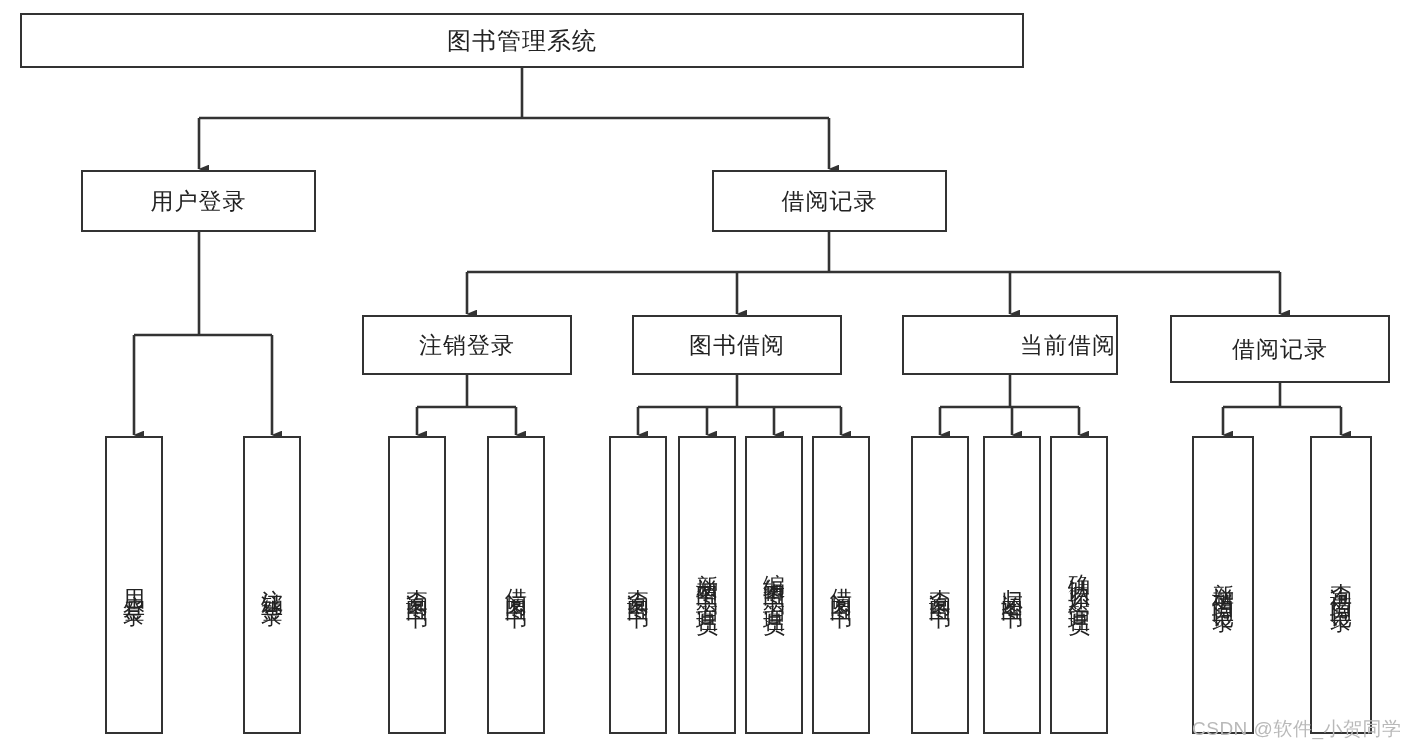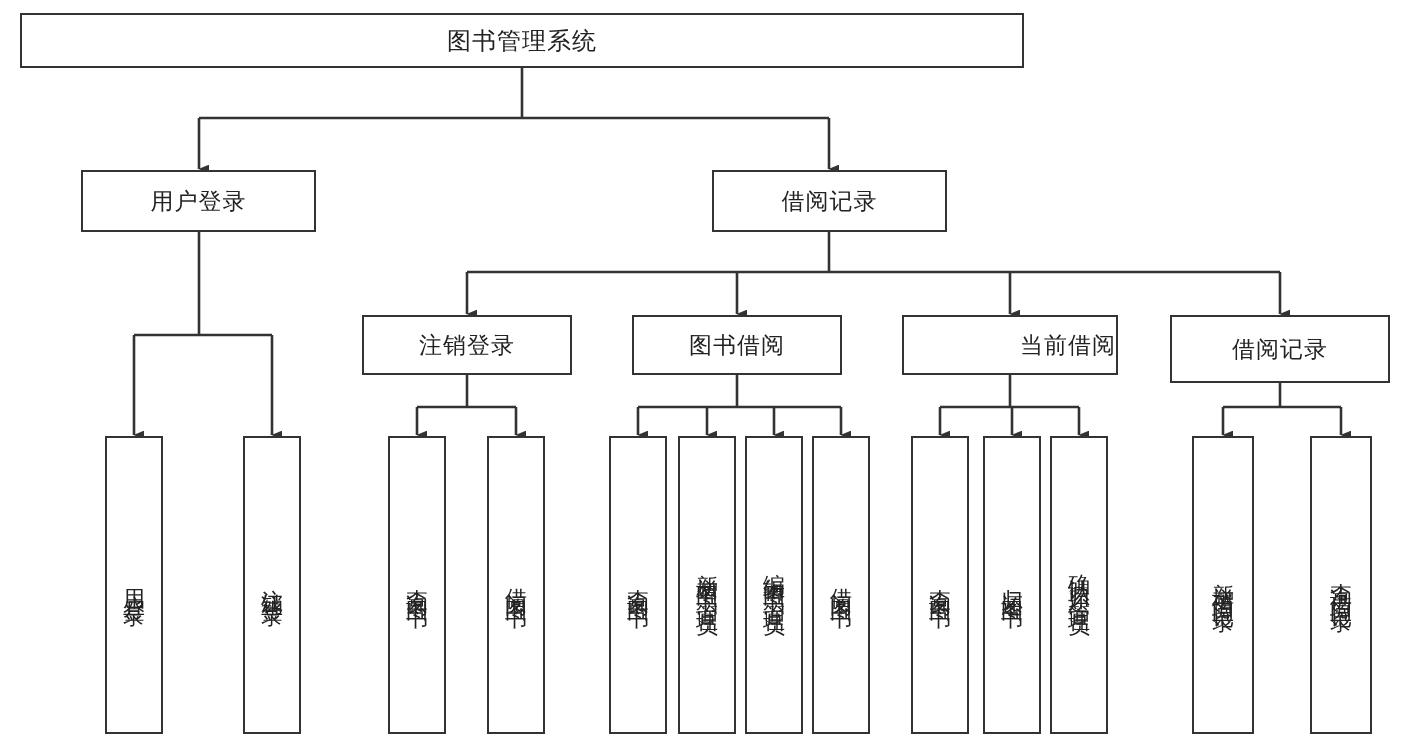--- a/index.html
+++ b/index.html
@@ -165,14 +165,15 @@
         <span class="vlabel">确认归还（管理员）</span>
       </div>
       <div class="node vertical" style="left: 1192px; top: 436px; width: 62px; height: 298px;">
         <span class="vlabel">新增借阅记录</span>
       </div>
       <div class="node vertical" style="left: 1310px; top: 436px; width: 62px; height: 298px;">
         <span class="vlabel">查询借阅记录</span>
       </div>
     </div>
 
+  <div class="watermark" style="left: 1192px; top: 716px;">CSDN @软件_小贺同学</div>
 
 </div>
 
 </body></html>

